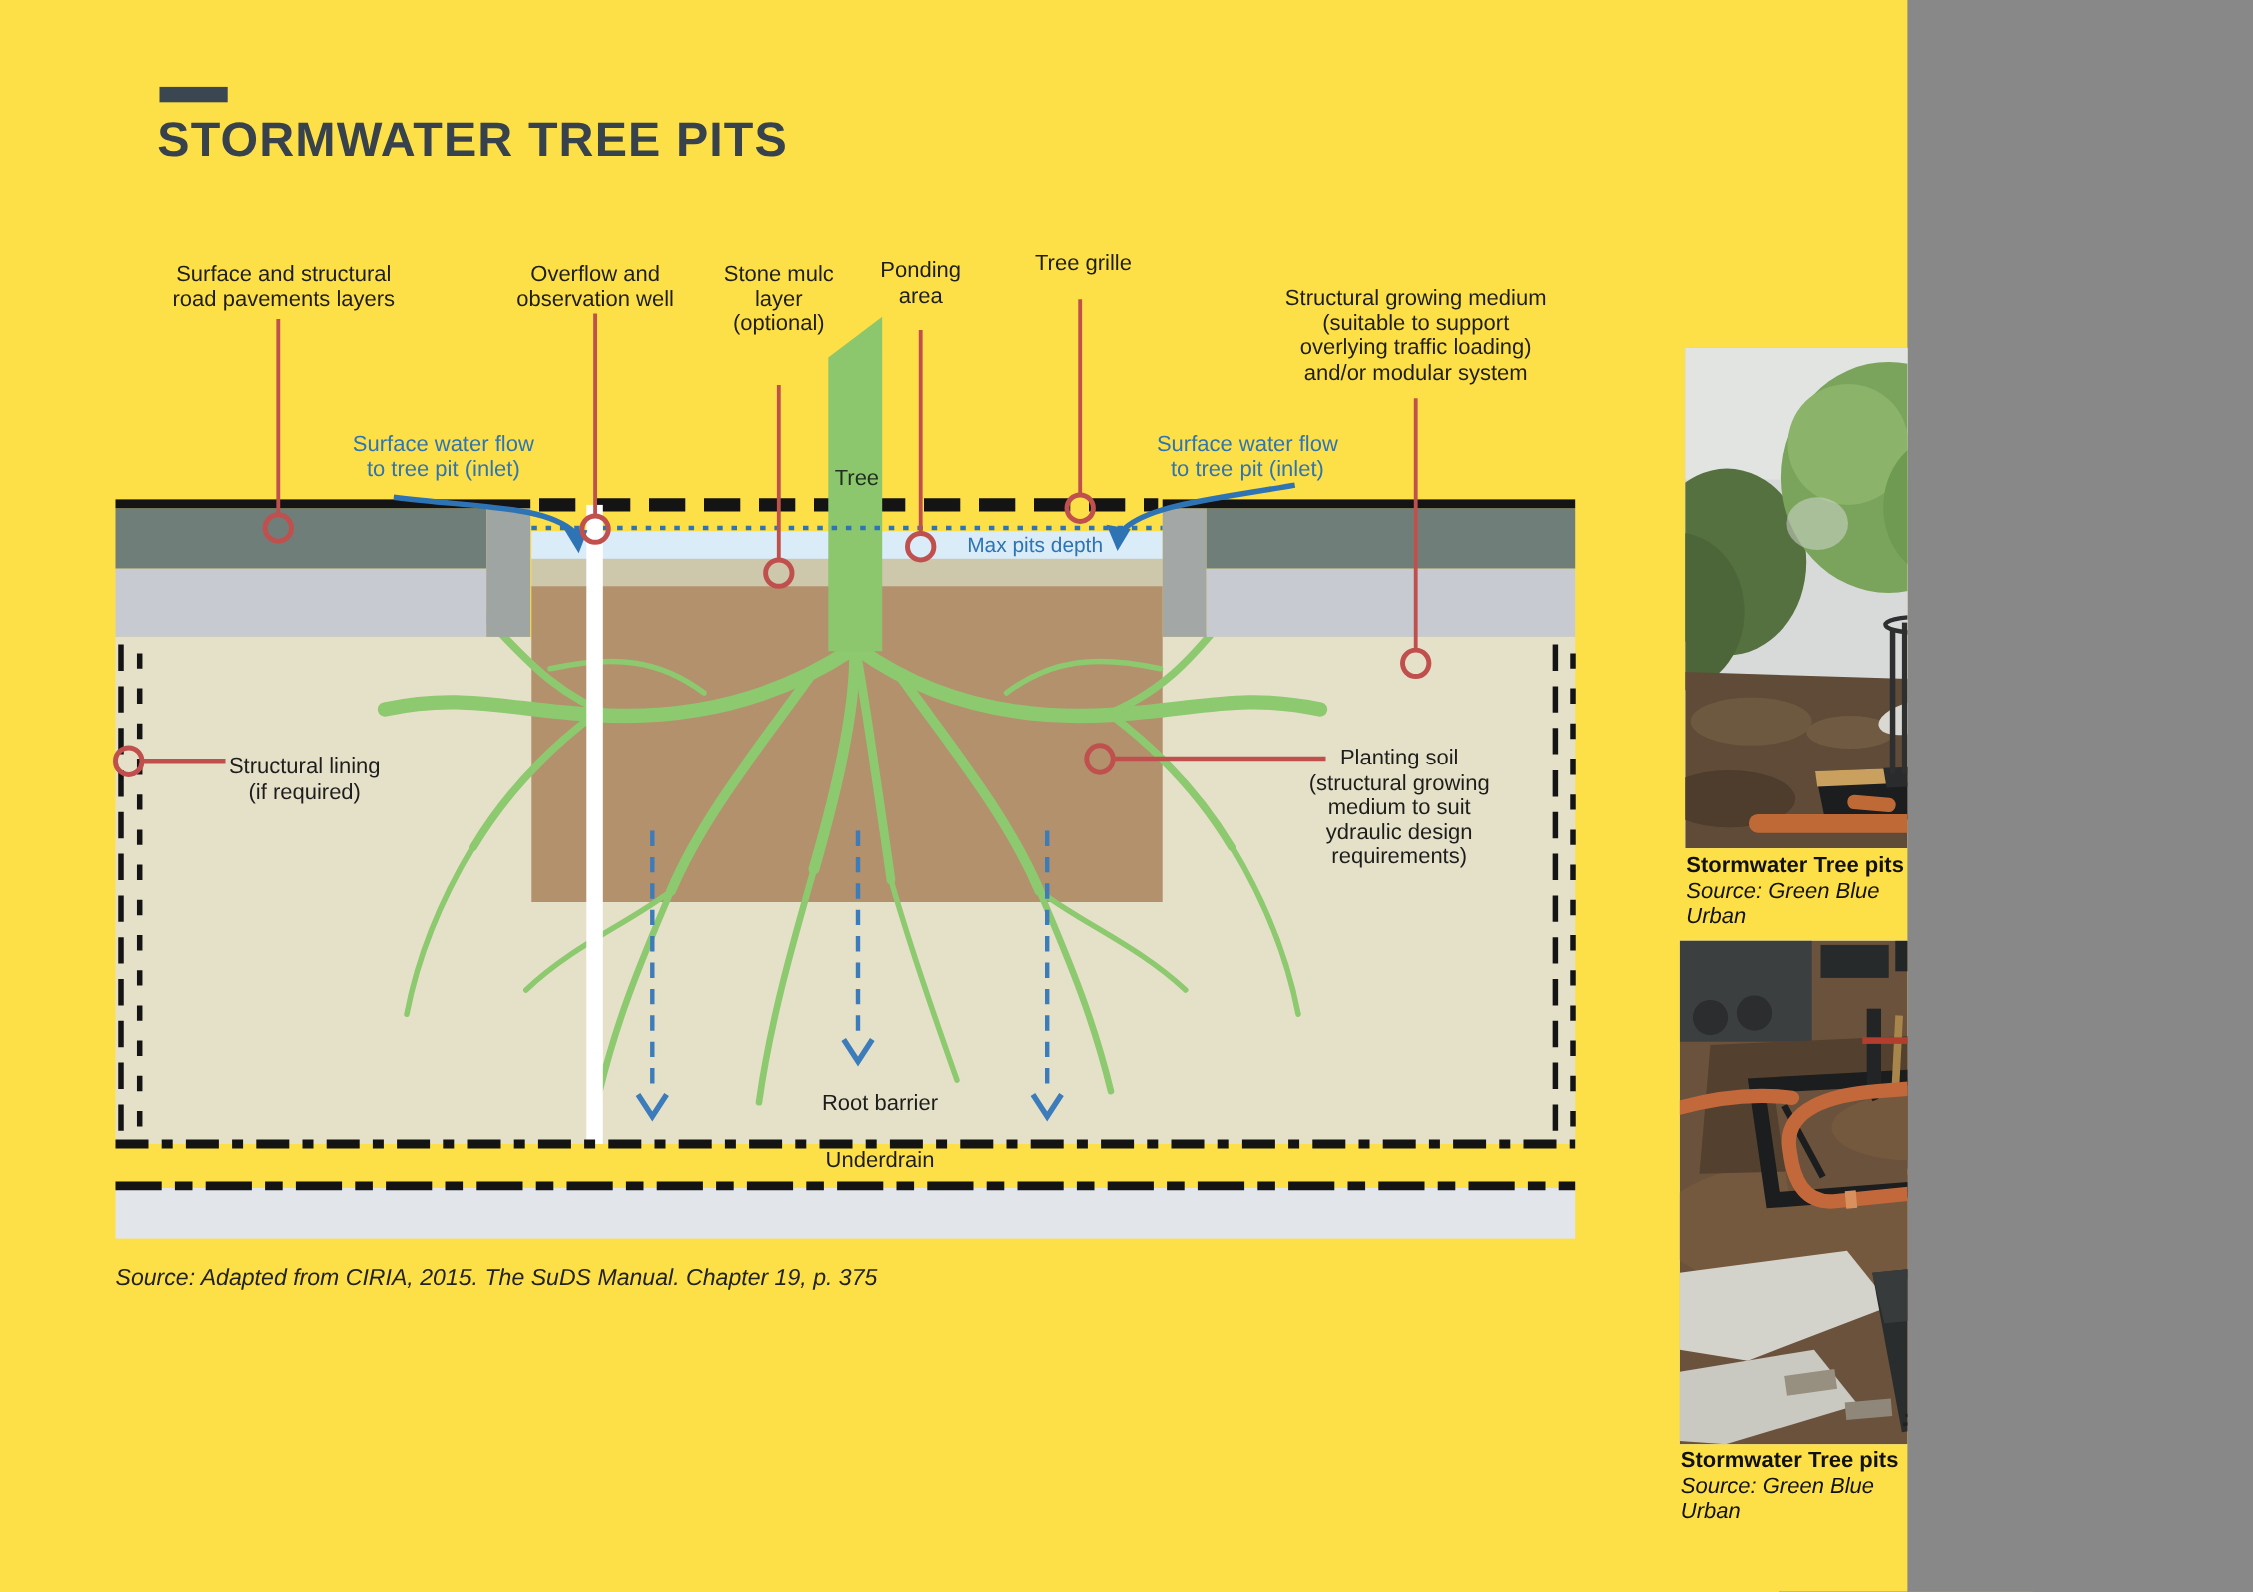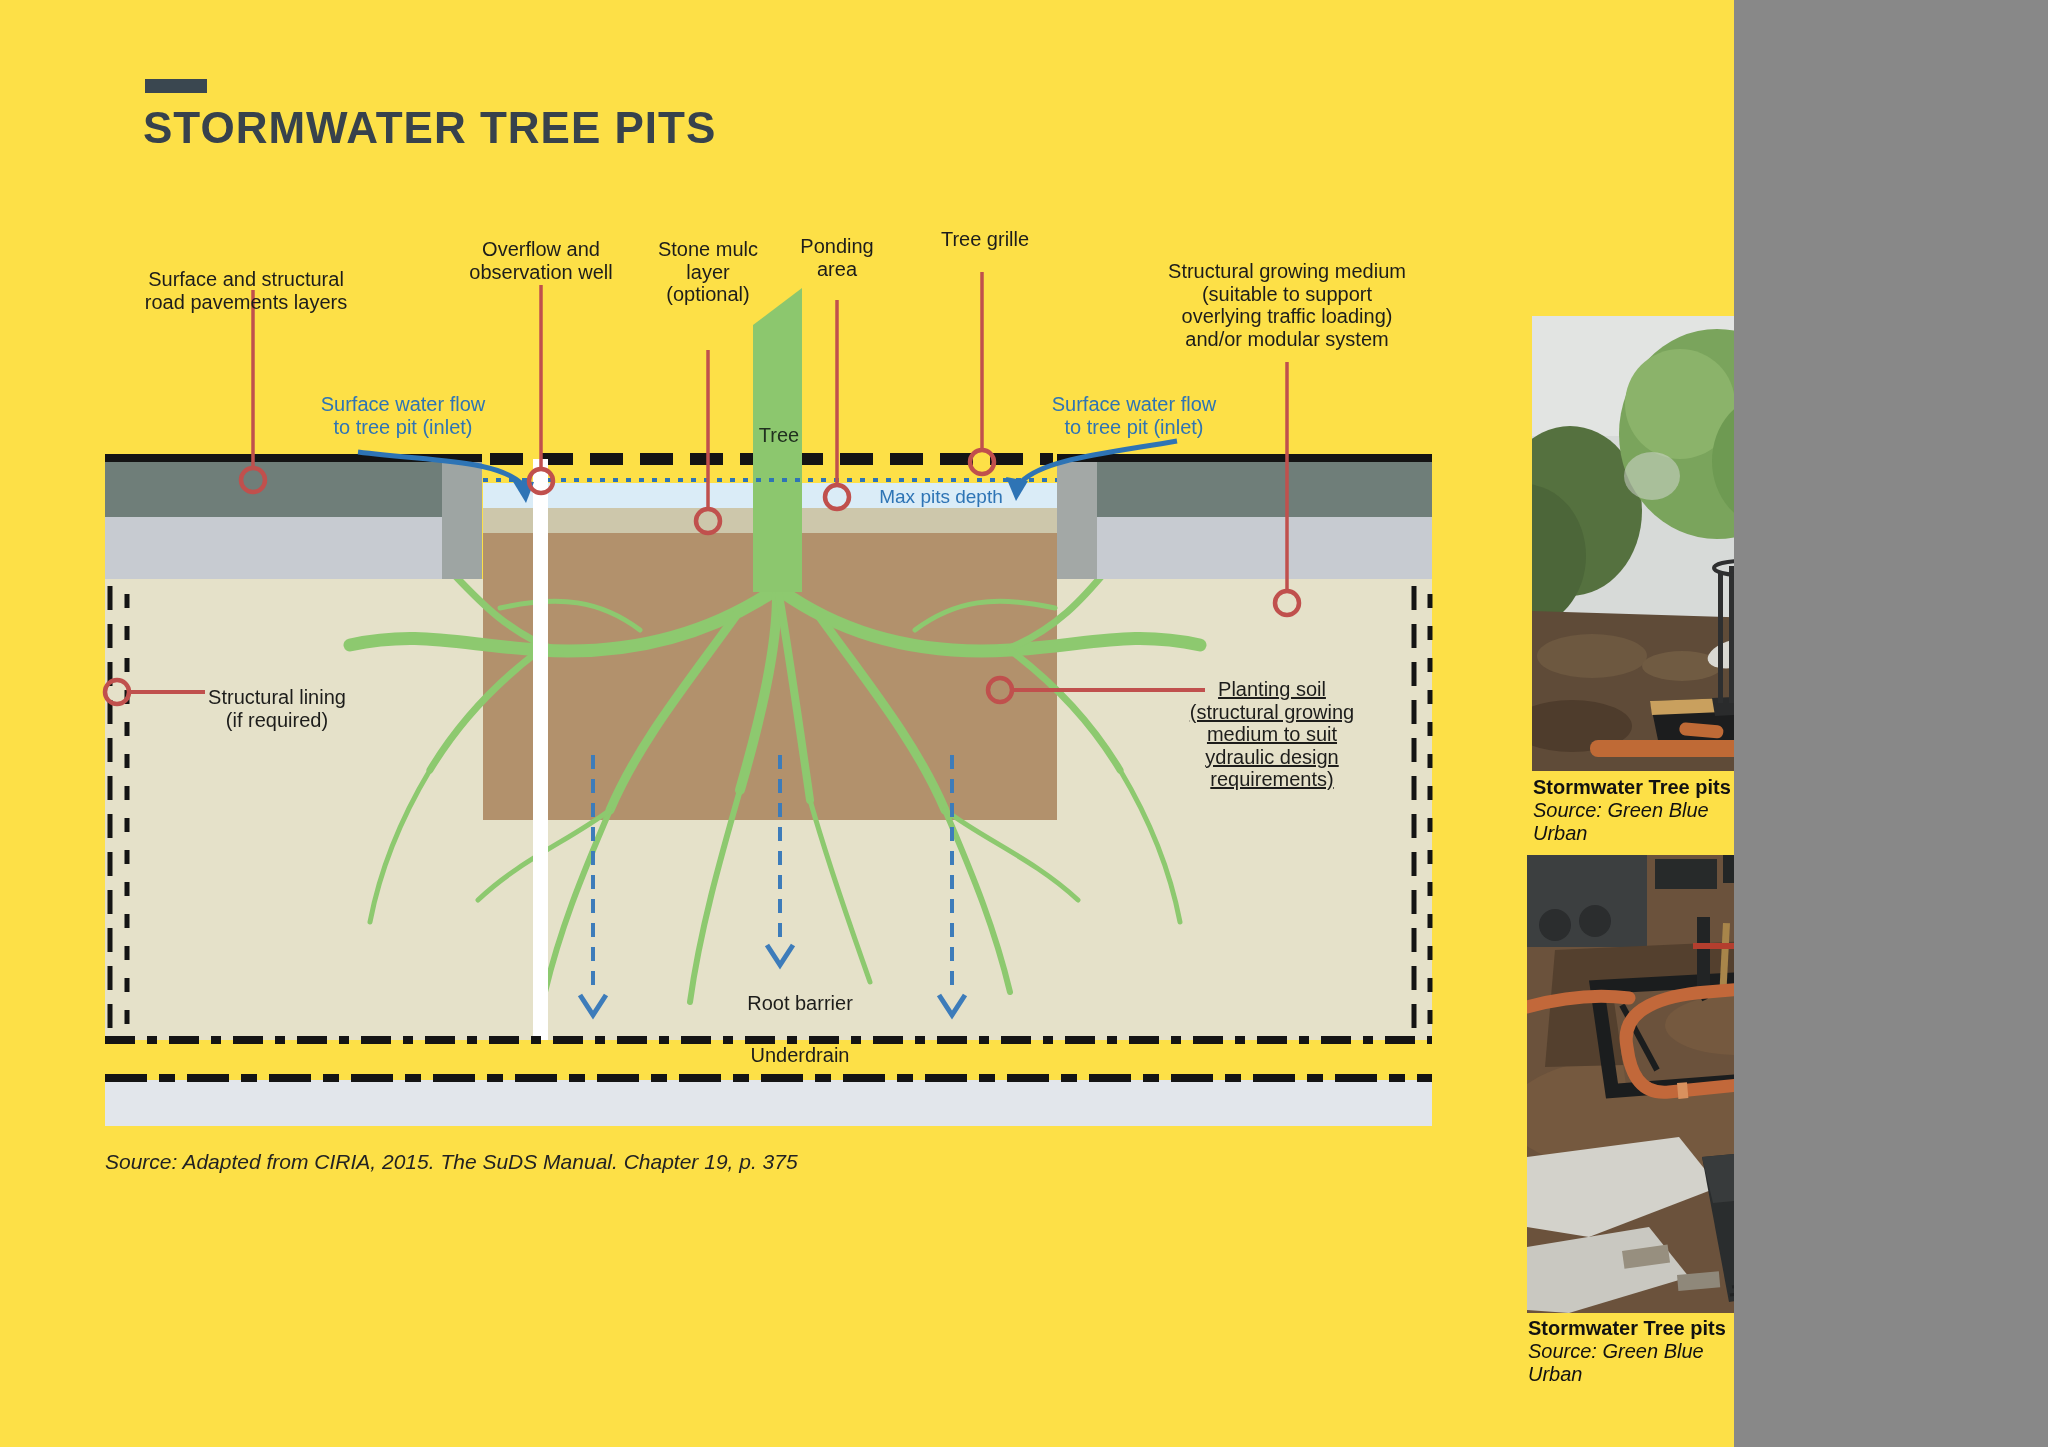--- a/index.html
+++ b/index.html
@@ -140,37 +140,37 @@
       <circle cx="982" cy="462" r="12" stroke-width="4.5"></circle>
       <line x1="1287" y1="362" x2="1287" y2="591" stroke-width="3.5"></line>
       <circle cx="1287" cy="603" r="12" stroke-width="4.5"></circle>
       <circle cx="117" cy="692" r="12" stroke-width="4.5"></circle>
       <line x1="129" y1="692" x2="205" y2="692" stroke-width="4"></line>
       <circle cx="1000" cy="690" r="12" stroke-width="4.5"></circle>
       <line x1="1012" y1="690" x2="1205" y2="690" stroke-width="4"></line>
     </g>
   </svg>
 
-  <div class="lbl" style="left:246px;top:238px;margin-top:30px;">Surface and structural
+  <div class="lbl" style="left:258px;top:238px;">Surface and structural
 road pavements layers</div>
   <div class="lbl" style="left:541px;top:238px;">Overflow and
 observation well</div>
   <div class="lbl" style="left:708px;top:238px;">Stone mulc
 layer
 (optional)</div>
   <div class="lbl" style="left:837px;top:235px;">Ponding
 area</div>
   <div class="lbl" style="left:985px;top:228px;">Tree grille</div>
   <div class="lbl" style="left:1287px;top:260px;">Structural growing medium
 (suitable to support
 overlying traffic loading)
 and/or modular system</div>
   <div class="lbl" style="left:277px;top:686px;">Structural lining
 (if required)</div>
-  <div class="lbl" style="left:1272px;top:678px;text-decoration:underline;">Planting soil
+  <div class="lbl" style="left:1272px;top:678px;">Planting soil
 (structural growing
 medium to suit
 ydraulic design
 requirements)</div>
   <div class="lbl blue" style="left:403px;top:393px;">Surface water flow
 to tree pit (inlet)</div>
   <div class="lbl blue" style="left:1134px;top:393px;">Surface water flow
 to tree pit (inlet)</div>
   <div class="lbl blue small" style="left:941px;top:486px;">Max pits depth</div>
   <div class="lbl" style="left:779px;top:424px;color:#20301f;">Tree</div>

